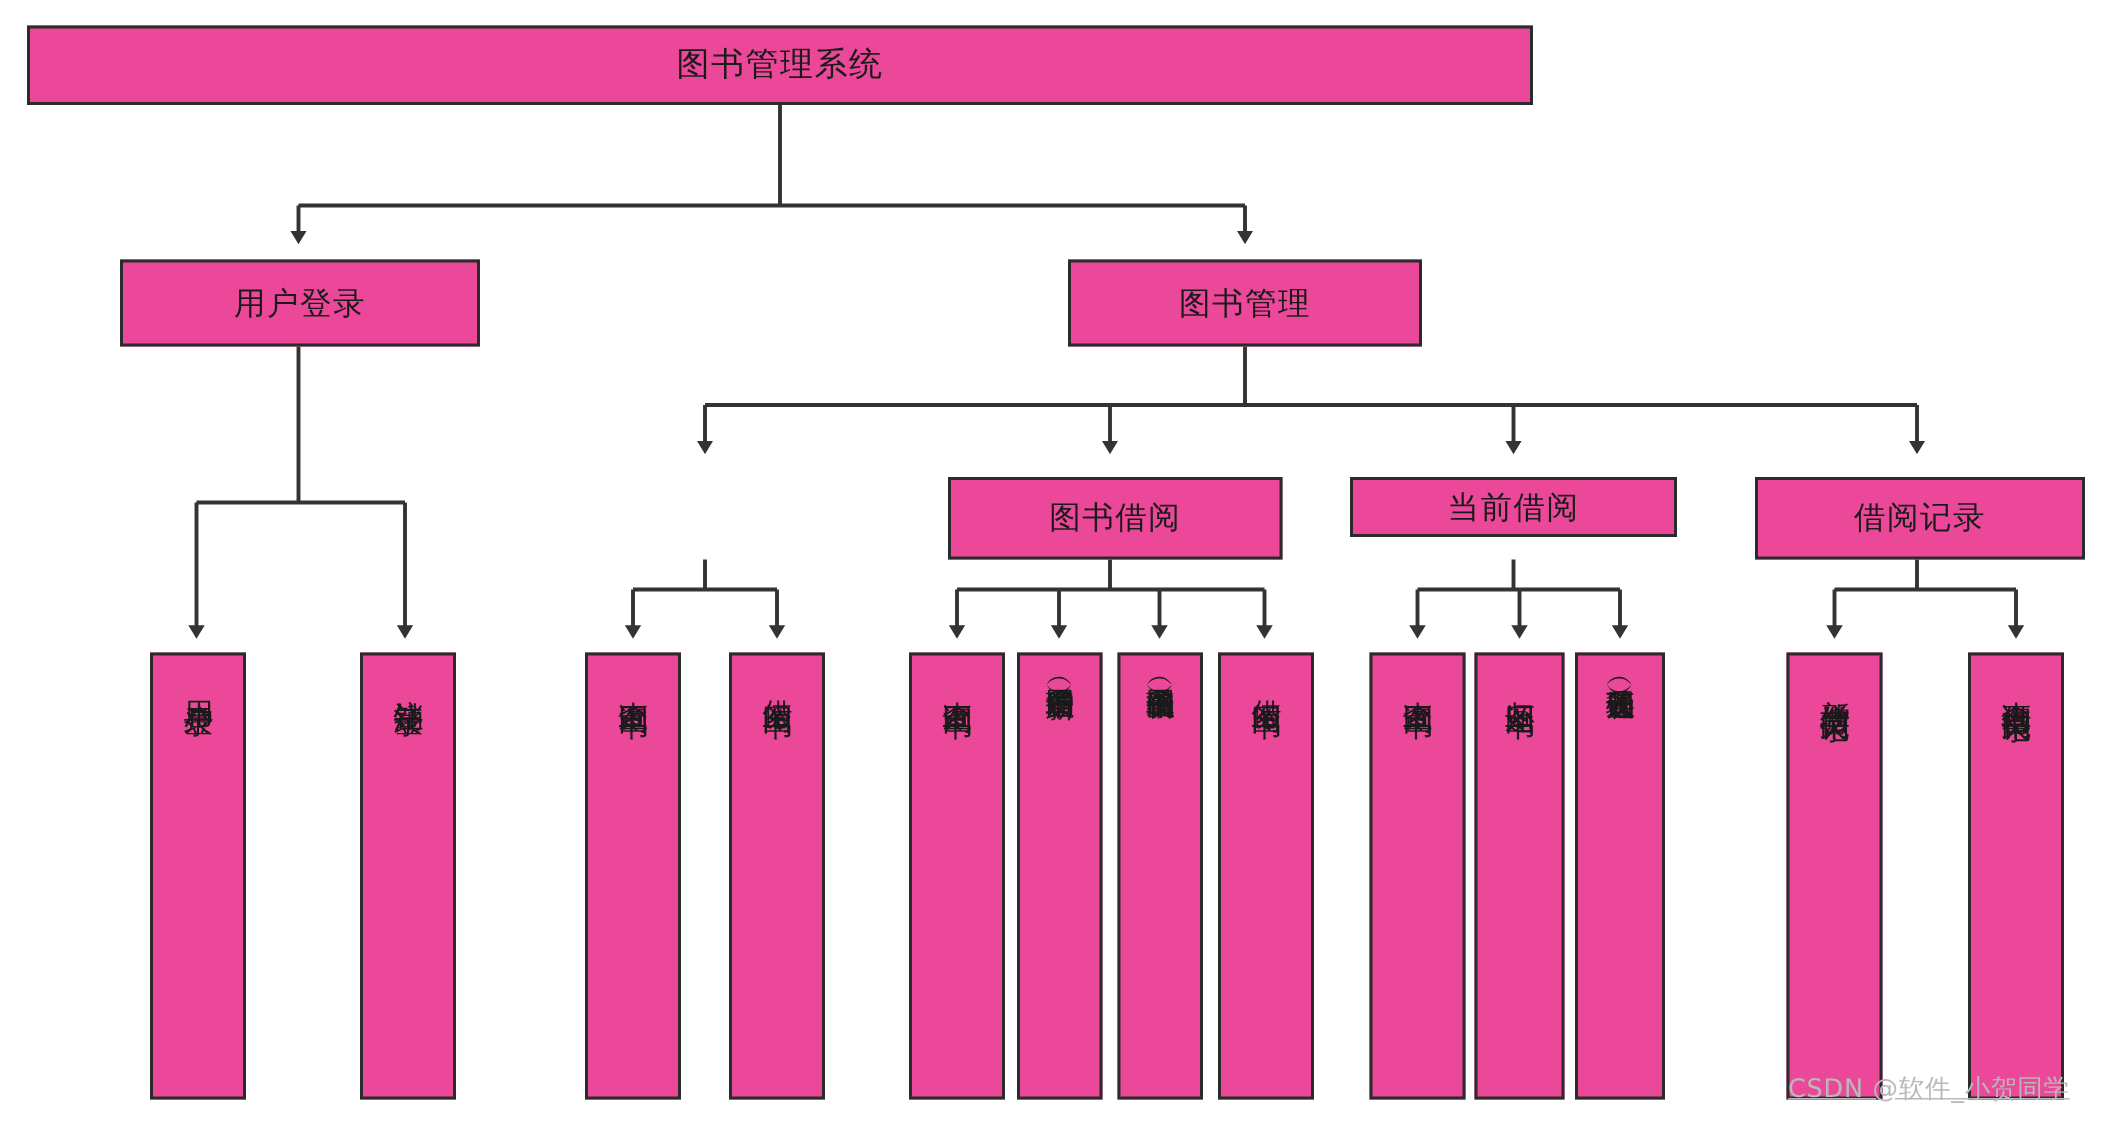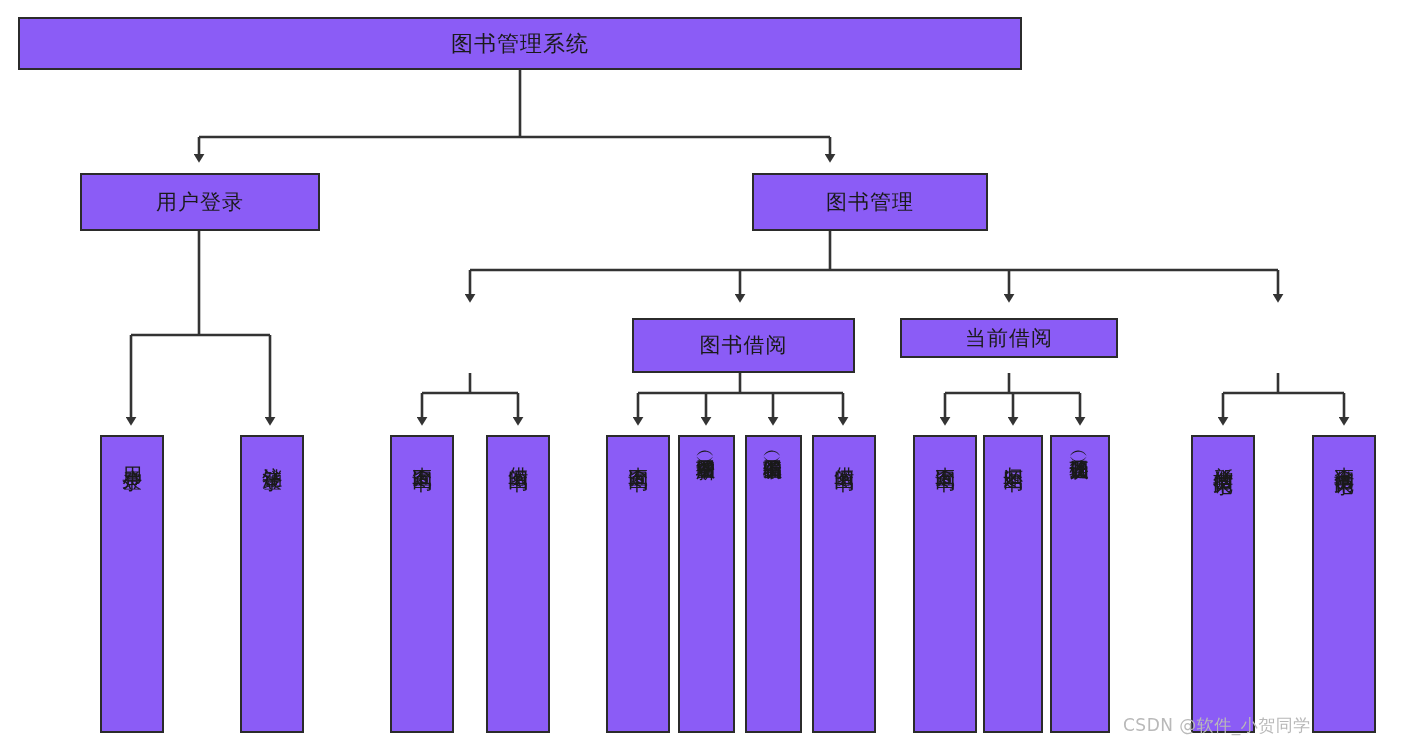--- a/index.html
+++ b/index.html
@@ -22,21 +22,21 @@
     position: absolute;
     left: 0;
     top: 0;
     width: 1405px;
     height: 747px;
     pointer-events: none;
   }
   .node {
     position: absolute;
     box-sizing: border-box;
-    background: #8b5cf6;
+    background: #ec4899;
     border: 2.5px solid #2b2b2b;
     display: flex;
     align-items: center;
     justify-content: center;
     color: #1a1a1a;
   }
   .node.horiz {
     font-size: 21px;
     line-height: 1.25;
     letter-spacing: 1px;
@@ -115,38 +115,39 @@
       <path d="M1278,373 L1278,393"></path>
       <path d="M1223,393 L1344,393"></path>
       <path d="M1223,393 L1223,418" marker-end="url(#arrow)"></path>
       <path d="M1344,393 L1344,418" marker-end="url(#arrow)"></path>
     </g>
   </svg>
 
   <div class="node horiz root" style="left:18px; top:17px; width:1004px; height:53px;">图书管理系统</div>
 
   <div class="node horiz" style="left:80px; top:173px; width:240px; height:58px;">用户登录</div>
-  <div class="node horiz" style="left:712px; top:173px; width:236px; height:58px;margin-left:40px;">图书管理</div>
+  <div class="node horiz" style="left:712px; top:173px; width:236px; height:58px;">图书管理</div>
 
   <div class="node horiz" style="left:632px; top:318px; width:223px; height:55px;">图书借阅</div>
   <div class="node horiz" style="left:900px; top:318px; width:218px; height:40px;">当前借阅</div>
+  <div class="node horiz" style="left:1170px; top:318px; width:220px; height:55px;">借阅记录</div>
 
   <div class="node vert" style="left:100px; top:435px; width:64px; height:298px;">用户登录</div>
   <div class="node vert" style="left:240px; top:435px; width:64px; height:298px;">注销登录</div>
 
   <div class="node vert" style="left:390px; top:435px; width:64px; height:298px;">查询图书</div>
   <div class="node vert" style="left:486px; top:435px; width:64px; height:298px;">借阅图书</div>
 
   <div class="node vert" style="left:606px; top:435px; width:64px; height:298px;">查询图书</div>
   <div class="node vert" style="left:678px; top:435px; width:57px; height:298px; font-size:19px; letter-spacing:0px; padding-top:8px;">新增图书（管理员）</div>
   <div class="node vert" style="left:745px; top:435px; width:57px; height:298px; font-size:19px; letter-spacing:0px; padding-top:8px;">编辑图书（管理员）</div>
   <div class="node vert" style="left:812px; top:435px; width:64px; height:298px;">借阅图书</div>
 
   <div class="node vert" style="left:913px; top:435px; width:64px; height:298px;">查询图书</div>
   <div class="node vert" style="left:983px; top:435px; width:60px; height:298px;">归还图书</div>
   <div class="node vert" style="left:1050px; top:435px; width:60px; height:298px; font-size:19px; letter-spacing:0px; padding-top:8px;">确认归还（管理员）</div>
 
   <div class="node vert" style="left:1191px; top:435px; width:64px; height:298px;">新增借阅记录</div>
   <div class="node vert" style="left:1312px; top:435px; width:64px; height:298px;">查询借阅记录</div>
 
-  <div class="watermark" style="left:1123px; top:714px;">CSDN @软件_小贺同学</div>
+  <div class="watermark" style="left:1192px; top:714px;text-decoration:underline;">CSDN @软件_小贺同学</div>
 
 </div>
 
 </body></html>

